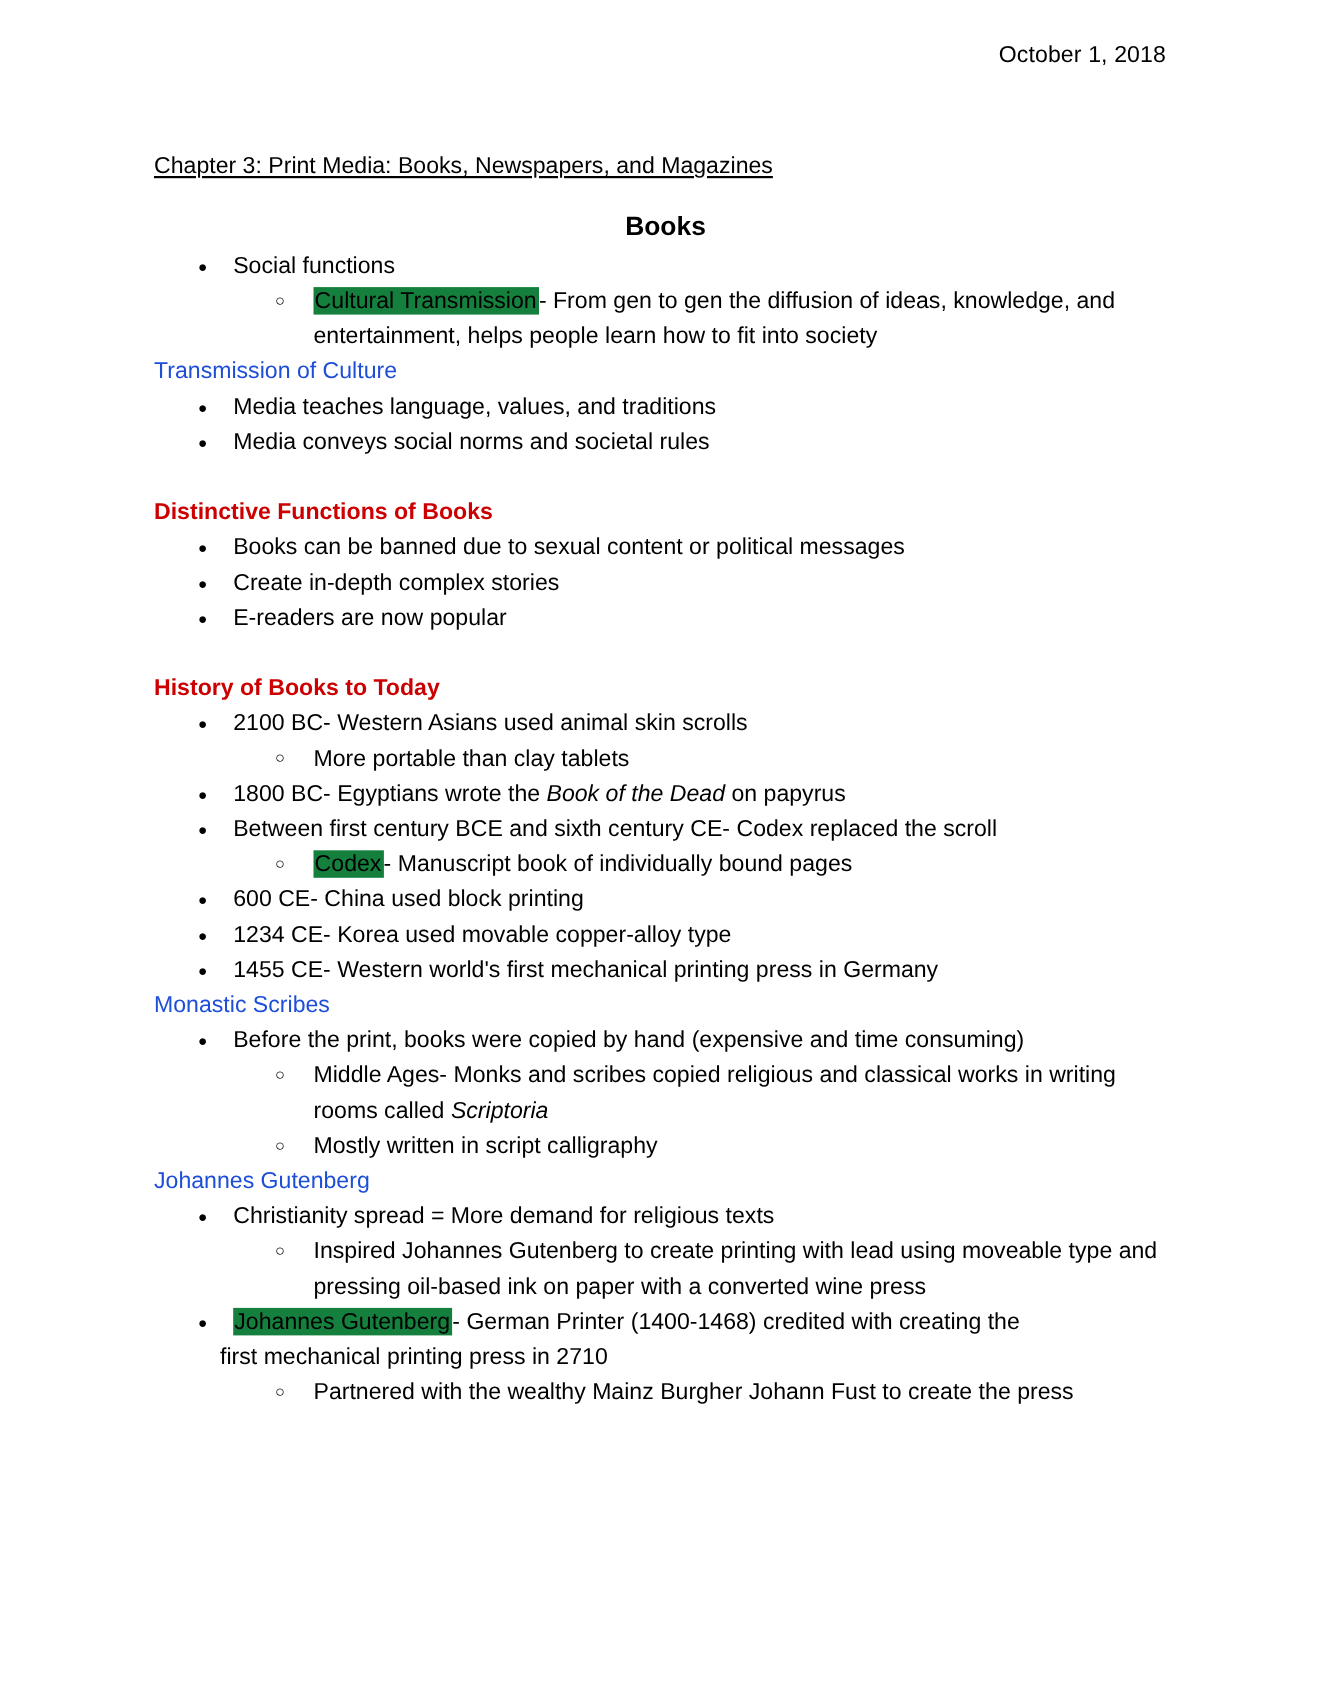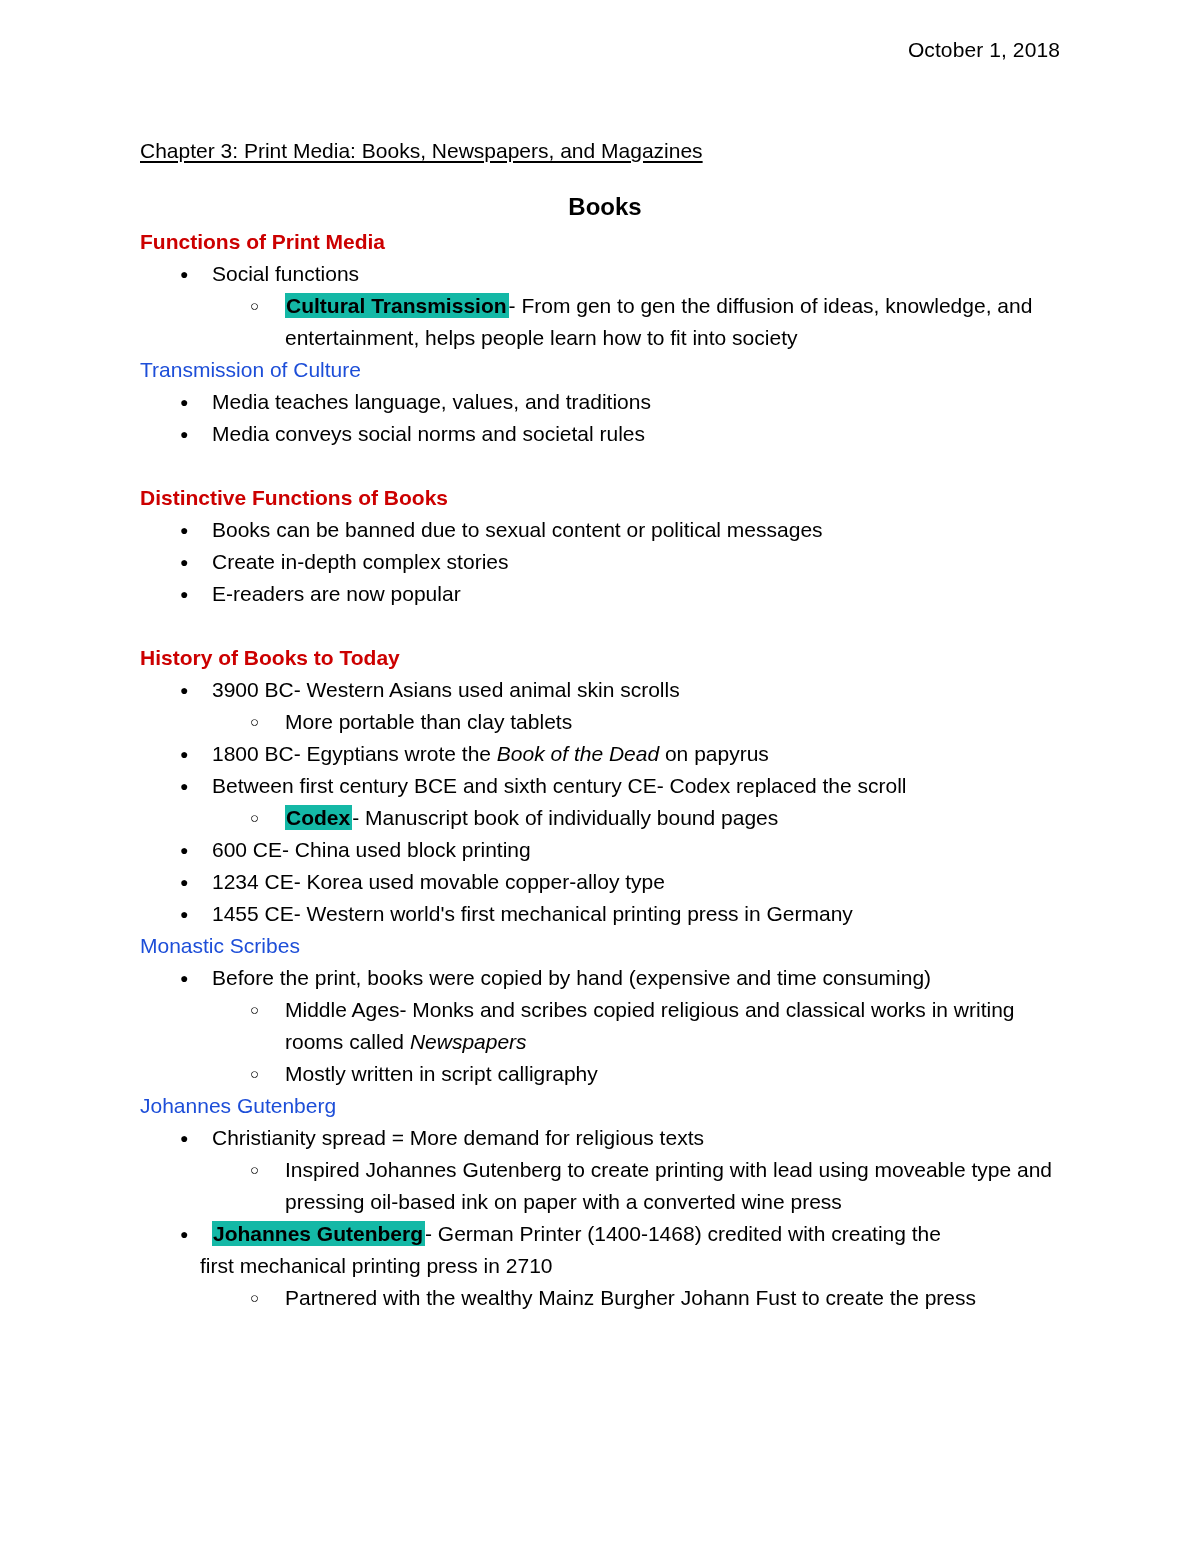--- a/index.html
+++ b/index.html
@@ -108,23 +108,22 @@
     font-size: 15px;
     line-height: 32px;
     color: #000;
   }
   
   li.b1 .cont {
     display: block;
     margin-left: -12px;
   }
   .hl {
-    background-color: #14b8a6;
+    background-color: #15803d;
     padding: 1px 2px 1px 1px;
-    font-weight: bold;
   }
   .ital {
     font-style: italic;
   }
   .txt {
     display: inline;
   }
 </style>
 </head>
 <body>
@@ -132,21 +131,20 @@
 <div class="page">
 
   <div class="doc-date">October 1, 2018</div>
 
   <div class="body-col">
 
     <div class="chapter-title">Chapter 3: Print Media: Books, Newspapers, and Magazines</div>
 
     <div class="h-books">Books</div>
 
-    <div class="h-red">Functions of Print Media</div>
 
     <ul class="lvl1">
       <li class="b1">
         <span class="txt">Social functions</span>
       </li>
     </ul>
     <ul class="lvl2">
       <li class="b2"><span class="hl">Cultural Transmission</span><span class="txt">- From gen to gen the diffusion of ideas, knowledge, and entertainment, helps people learn how to fit into society</span></li>
     </ul>
 
@@ -173,21 +171,21 @@
       <li class="b1">
         <span class="txt">E-readers are now popular</span>
       </li>
     </ul>
 
     <div class="blank-line"></div>
 
     <div class="h-red">History of Books to Today</div>
     <ul class="lvl1">
       <li class="b1">
-        <span class="txt">3900 BC- Western Asians used animal skin scrolls</span>
+        <span class="txt">2100 BC- Western Asians used animal skin scrolls</span>
       </li>
     </ul>
     <ul class="lvl2">
       <li class="b2">
         <span class="txt">More portable than clay tablets</span>
       </li>
     </ul>
     <ul class="lvl1">
       <li class="b1"><span class="txt">1800 BC- Egyptians wrote the </span><span class="ital">Book of the Dead</span><span class="txt"> on papyrus</span></li>
       <li class="b1">
@@ -209,21 +207,21 @@
       </li>
     </ul>
 
     <div class="h-blue">Monastic Scribes</div>
     <ul class="lvl1">
       <li class="b1">
         <span class="txt">Before the print, books were copied by hand (expensive and time consuming)</span>
       </li>
     </ul>
     <ul class="lvl2">
-      <li class="b2"><span class="txt">Middle Ages- Monks and scribes copied religious and classical works in writing rooms called </span><span class="ital">Newspapers</span></li>
+      <li class="b2"><span class="txt">Middle Ages- Monks and scribes copied religious and classical works in writing rooms called </span><span class="ital">Scriptoria</span></li>
       <li class="b2">
         <span class="txt">Mostly written in script calligraphy</span>
       </li>
     </ul>
 
     <div class="h-blue">Johannes Gutenberg</div>
     <ul class="lvl1">
       <li class="b1">
         <span class="txt">Christianity spread = More demand for religious texts</span>
       </li>

